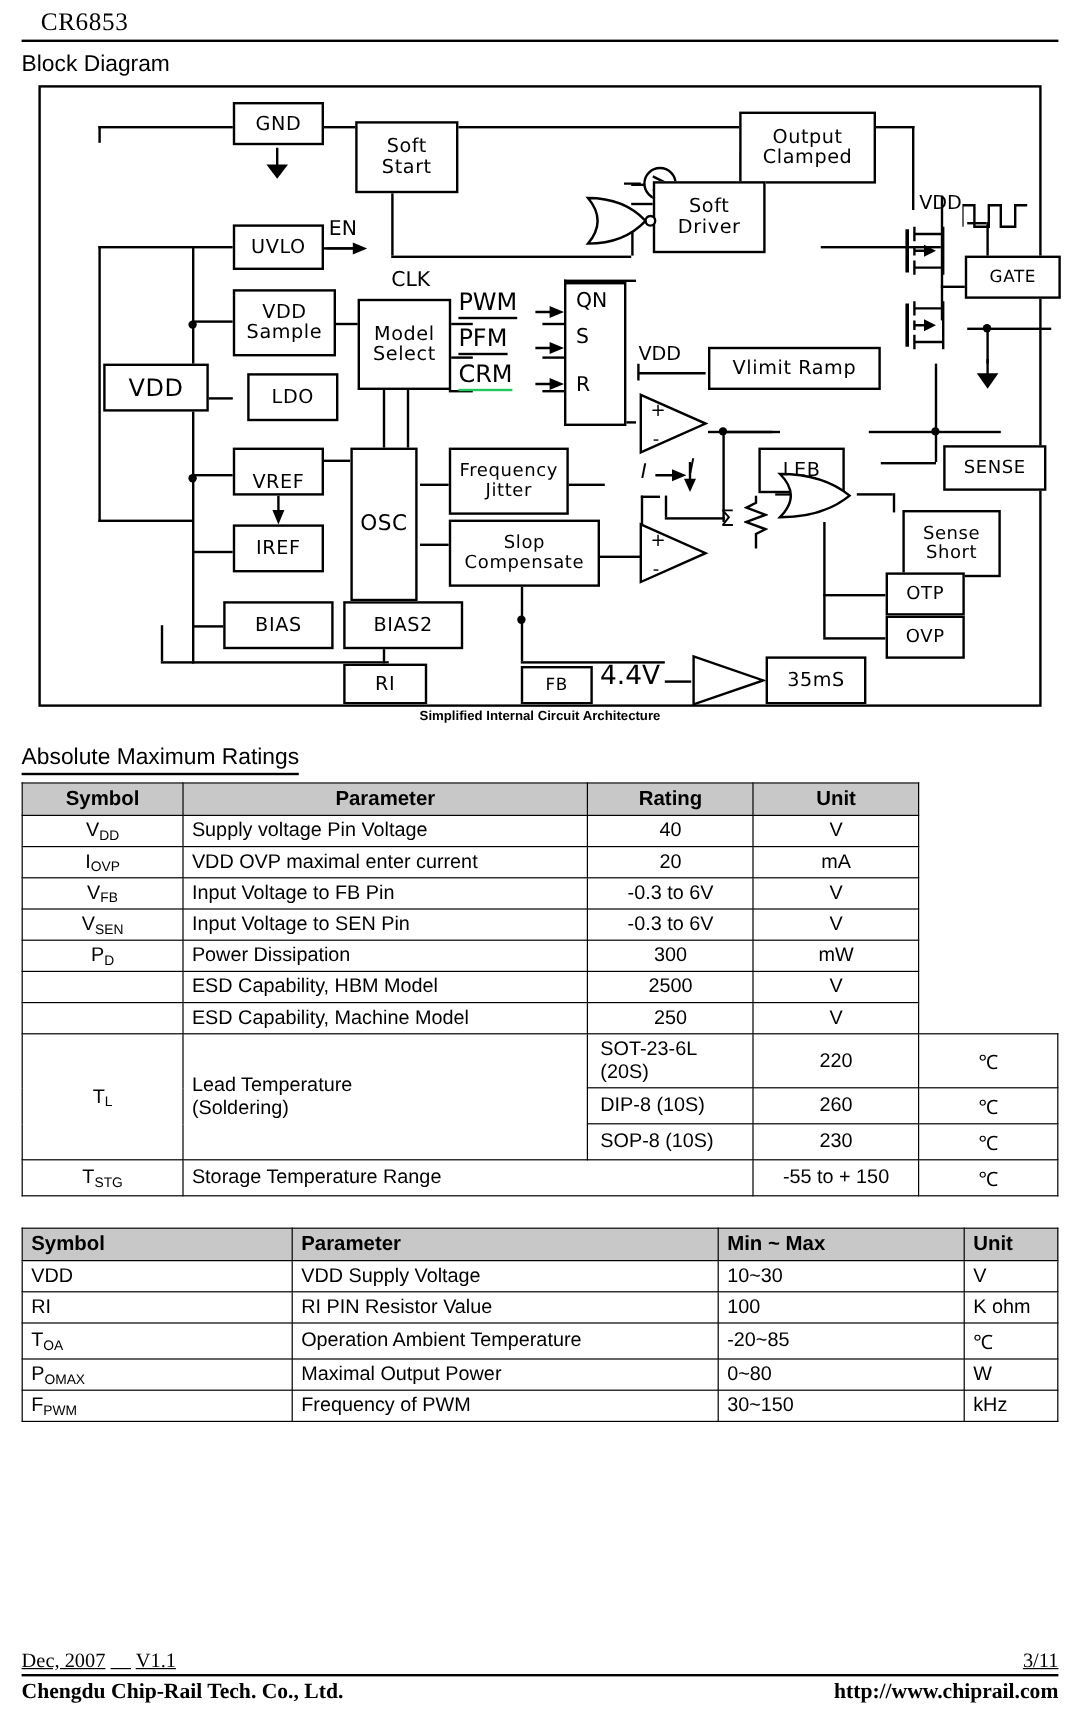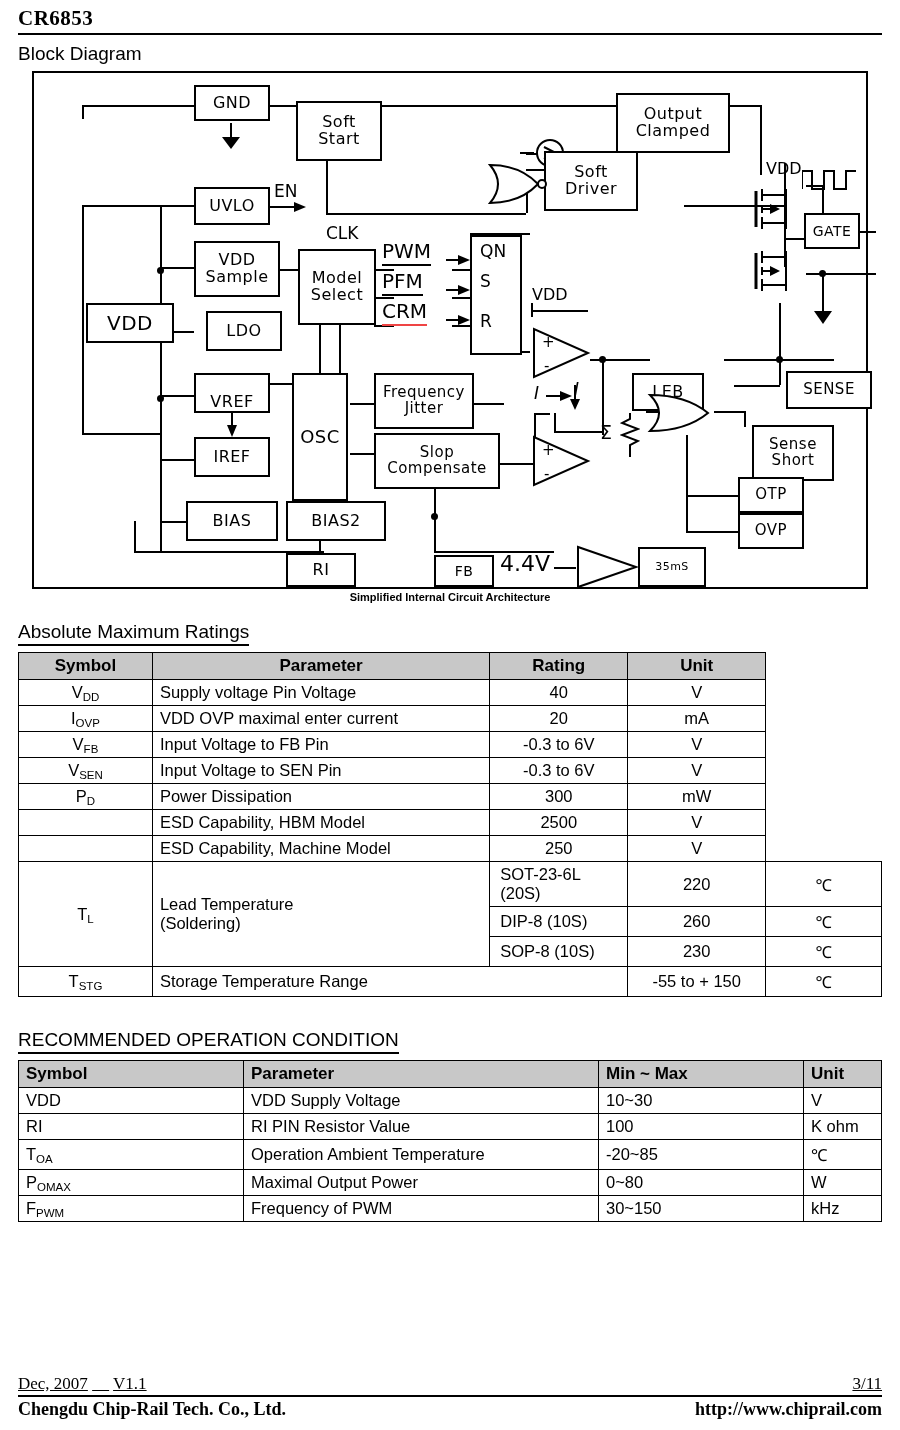--- a/index.html
+++ b/index.html
@@ -18,24 +18,25 @@
     width: 900px;
     height: 1430px;
     position: relative;
     box-sizing: border-box;
     padding: 0 18px;
   }
   
   .doc-header {
     font-family: "Liberation Serif", serif;
     font-size: 21px;
-    font-weight: bold;
+    font-weight: normal;
     letter-spacing: 0.5px;
     padding-top: 6px;
     padding-bottom: 2px;
+    margin-left: 16px;
   }
   .header-rule {
     border-bottom: 2.5px solid #000;
     margin-bottom: 8px;
   }
   h2.sec-title {
     font-family: "Liberation Sans", sans-serif;
     font-size: 19px;
     font-weight: normal;
     margin: 6px 0 6px 0;
@@ -339,21 +340,21 @@
 
       <div class="dnode" style="left:264px; top:176px; width:78px; height:76px; flex-direction:column;">
         <span>Model</span>
           <span>Select</span>
       </div>
 
       <div class="dlabel" style="left:292px; top:150px; font-size:17px;">CLK</div>
 
       <div class="dlabel" style="left:348px; top:166px; font-size:20px; border-bottom:2px solid #000; padding-bottom:1px;">PWM</div>
       <div class="dlabel" style="left:348px; top:196px; font-size:20px; border-bottom:2px solid #000; padding-bottom:1px;">PFM</div>
-      <div class="dlabel" style="left:348px; top:226px; font-size:20px; border-bottom:2px solid #ef4444; padding-bottom:1px;">CRM</div>
+      <div class="dlabel" style="left:348px; top:226px; font-size:20px; border-bottom:2px solid #22c55e; padding-bottom:1px;">CRM</div>
       <svg style="position:absolute; left:412px; top:180px;" width="24" height="14">
           <line x1="0" y1="7" x2="14" y2="7" stroke="#000" stroke-width="2"></line>
           <polygon points="12,2 24,7 12,12" fill="#000"></polygon>
         </svg>
       <svg style="position:absolute; left:412px; top:210px;" width="24" height="14">
           <line x1="0" y1="7" x2="14" y2="7" stroke="#000" stroke-width="2"></line>
           <polygon points="12,2 24,7 12,12" fill="#000"></polygon>
         </svg>
       <svg style="position:absolute; left:412px; top:240px;" width="24" height="14">
           <line x1="0" y1="7" x2="14" y2="7" stroke="#000" stroke-width="2"></line>
@@ -409,20 +410,23 @@
       <div class="dnode" style="left:400px; top:482px; width:60px; height:32px; font-size:14px;">
           <span>FB</span>
         </div>
       <div class="dlabel" style="left:466px; top:478px; font-size:22px;">4.4V</div>
 
       <div class="dlabel" style="left:498px; top:212px; font-size:16px;">VDD</div>
       <svg style="position:absolute; left:494px; top:230px;" width="62" height="16">
         <line x1="4" y1="0" x2="4" y2="14" stroke="#000" stroke-width="2"></line>
         <line x1="4" y1="8" x2="60" y2="8" stroke="#000" stroke-width="2"></line>
       </svg>
+      <div class="dnode" style="left:556px; top:216px; width:144px; height:36px; font-size:16px;">
+          <span>Vlimit Ramp</span>
+        </div>
 
       <div class="dlabel" style="left:732px; top:86px; font-size:16px;">VDD</div>
 
       <svg style="position:absolute; left:768px; top:92px;" width="56" height="28">
         <path d="M0,24 L0,6 L10,6 L10,24 L22,24 L22,6 L32,6 L32,24 L44,24 L44,6 L54,6" fill="none" stroke="#000" stroke-width="2"></path>
       </svg>
 
       <svg style="position:absolute; left:718px; top:108px;" width="50" height="56">
         <line x1="4" y1="10" x2="4" y2="46" stroke="#000" stroke-width="3"></line>
         <line x1="10" y1="8" x2="10" y2="20" stroke="#000" stroke-width="2"></line>
@@ -438,21 +442,21 @@
         <line x1="4" y1="10" x2="4" y2="46" stroke="#000" stroke-width="3"></line>
         <line x1="10" y1="8" x2="10" y2="20" stroke="#000" stroke-width="2"></line>
         <line x1="10" y1="24" x2="10" y2="32" stroke="#000" stroke-width="2"></line>
         <line x1="10" y1="36" x2="10" y2="48" stroke="#000" stroke-width="2"></line>
         <line x1="10" y1="14" x2="34" y2="14" stroke="#000" stroke-width="2"></line>
         <line x1="10" y1="42" x2="34" y2="42" stroke="#000" stroke-width="2"></line>
         <line x1="10" y1="28" x2="24" y2="28" stroke="#000" stroke-width="2"></line>
         <polygon points="18,23 18,33 28,28" fill="#000"></polygon>
         <line x1="34" y1="8" x2="34" y2="48" stroke="#000" stroke-width="2"></line>
       </svg>
-      <div class="dnode" style="left:770px; top:140px; width:56px; height:36px; font-size:14px;">
+      <div class="dnode" style="left:770px; top:140px; width:80px; height:36px; font-size:14px;">
           <span>GATE</span>
         </div>
       <svg style="position:absolute; left:774px; top:226px;" width="30" height="28">
         <line x1="15" y1="0" x2="15" y2="14" stroke="#000" stroke-width="2"></line>
         <polygon points="6,12 24,12 15,25" fill="#000"></polygon>
       </svg>
 
       <svg style="position:absolute; left:496px; top:252px;" width="62" height="56">
         <polygon points="4,4 4,52 58,28" fill="#fff" stroke="#000" stroke-width="2"></polygon>
         <text x="12" y="22" font-size="15" font-family="DejaVu Sans">+</text>
@@ -477,21 +481,21 @@
       <div class="dnode" style="left:718px; top:352px; width:82px; height:56px; flex-direction:column; font-size:15px;">
         <span>Sense</span>
           <span>Short</span>
       </div>
       <div class="dnode" style="left:704px; top:404px; width:66px; height:36px; font-size:15px;">
           <span>OTP</span>
         </div>
       <div class="dnode" style="left:704px; top:440px; width:66px; height:36px; font-size:15px;">
           <span>OVP</span>
         </div>
-      <div class="dnode" style="left:604px; top:474px; width:68px; height:40px; font-size:11px;">
+      <div class="dnode" style="left:604px; top:474px; width:84px; height:40px; font-size:16px;">
           <span>35mS</span>
         </div>
 
       <svg style="position:absolute; left:612px; top:318px;" width="70" height="44">
         <path d="M4,4 Q22,22 4,40 Q40,40 62,22 Q40,4 4,4 Z" fill="#fff" stroke="#000" stroke-width="2"></path>
       </svg>
 
       <div class="dlabel" style="left:500px; top:310px; font-size:17px; font-style:italic;">I</div>
       <svg style="position:absolute; left:512px; top:316px;" width="26" height="14">
           <line x1="0" y1="7" x2="16" y2="7" stroke="#000" stroke-width="2"></line>
@@ -591,21 +595,20 @@
         <td class="param" colspan="2">Storage Temperature Range</td>
         <td class="val">-55 to + 150</td>
         <td class="unit">℃</td>
       </tr>
     </tbody>
   </table>
 
   <div class="spacer-lg"></div>
 
   
-  <h2 class="sec-title under">RECOMMENDED OPERATION CONDITION</h2>
 
   <table class="roc">
     <thead>
       <tr>
         <th style="width:210px;">Symbol</th>
         <th style="width:340px;">Parameter</th>
         <th style="width:190px;">Min ~ Max</th>
         <th>Unit</th>
       </tr>
     </thead>

